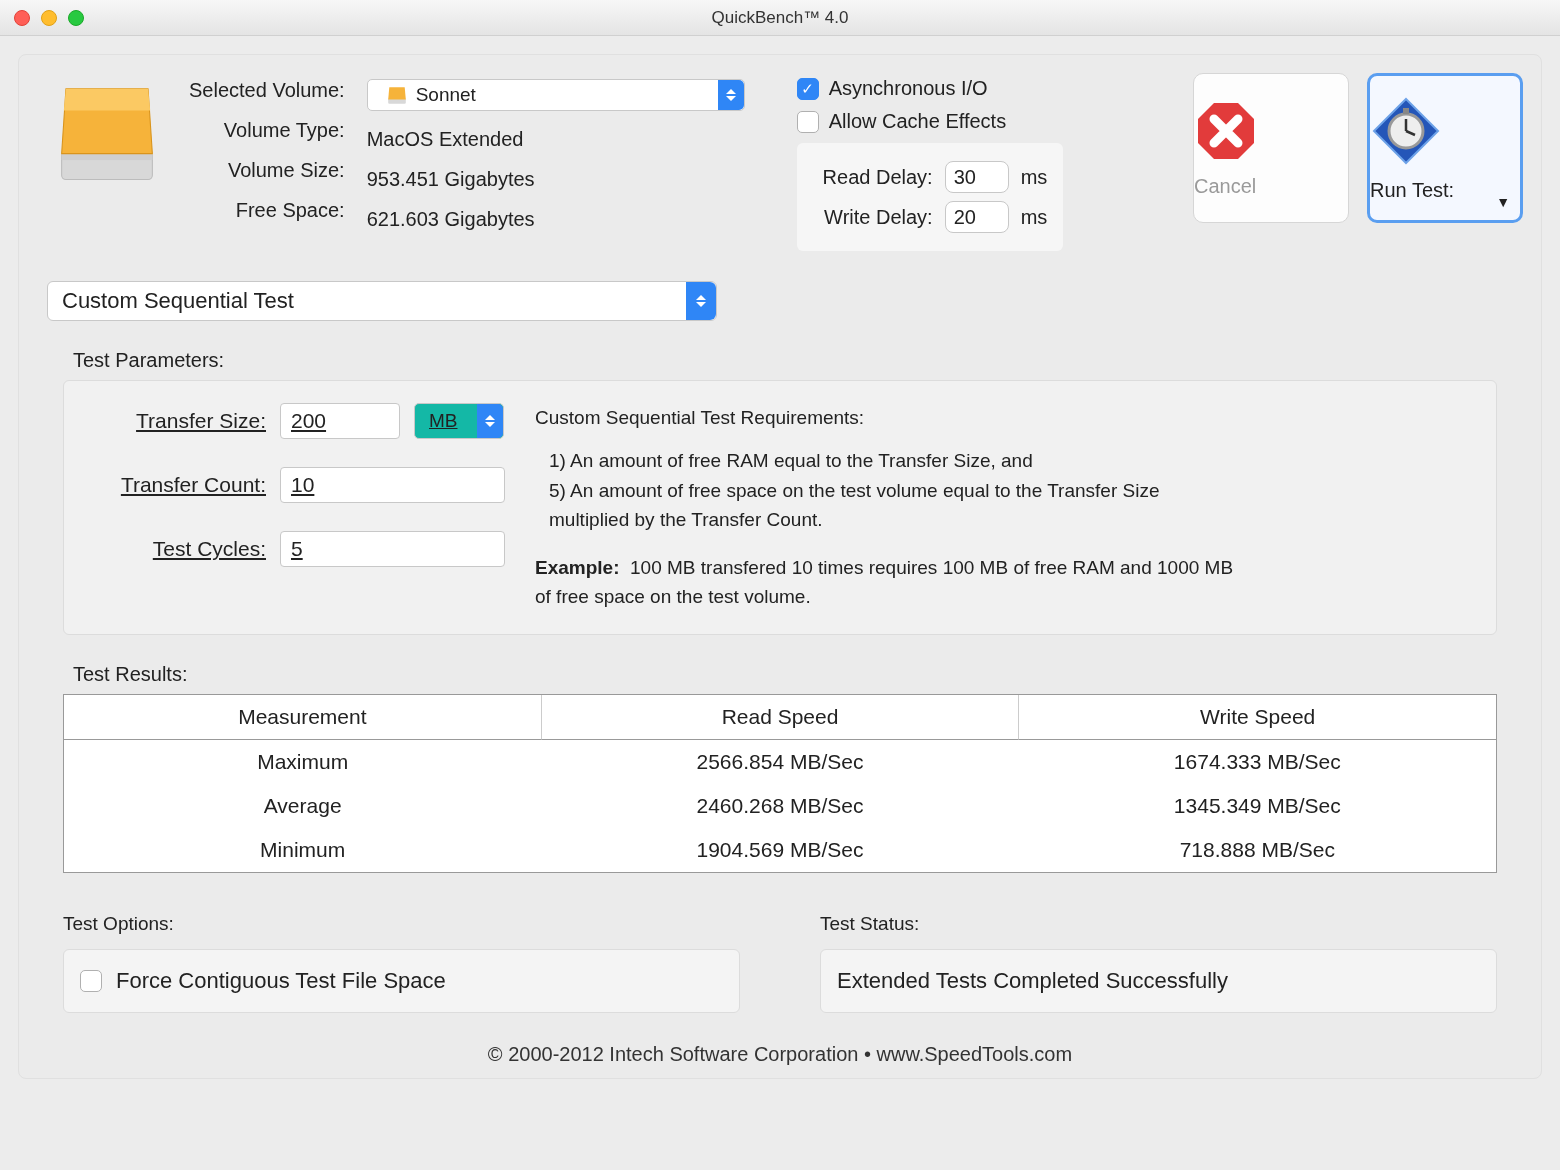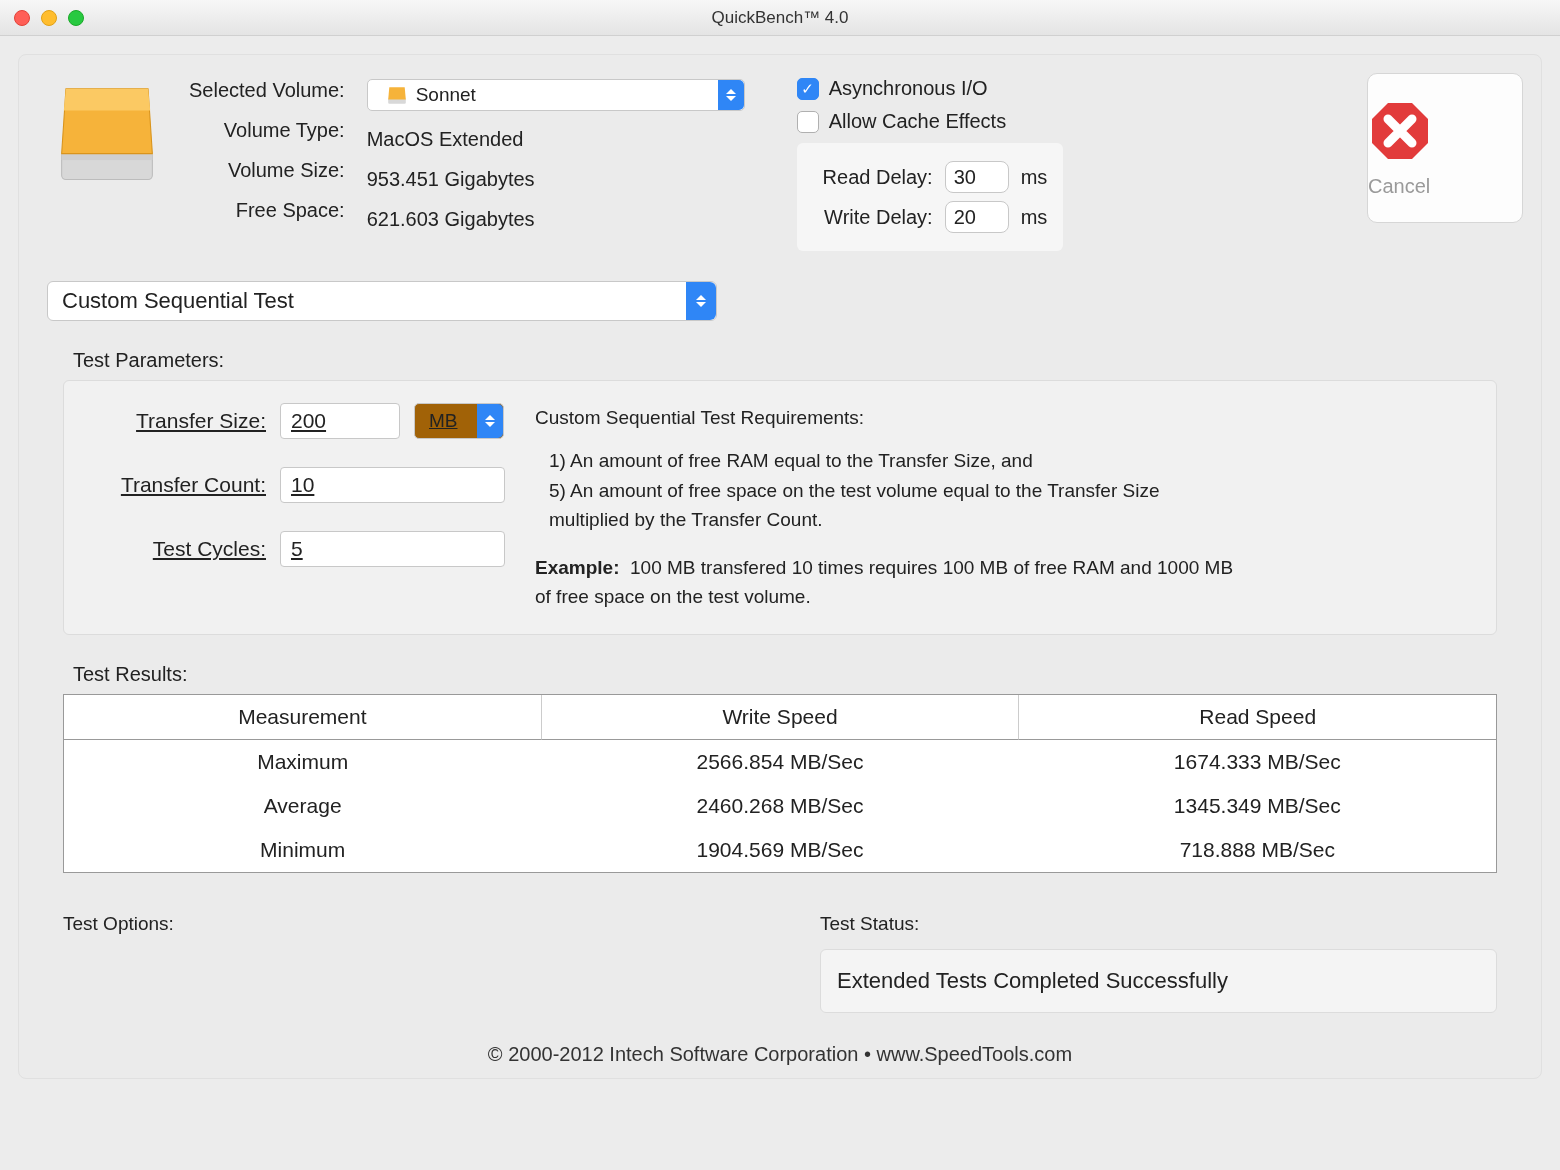--- a/index.html
+++ b/index.html
@@ -114,21 +114,21 @@
   }
   .param-left{ display:flex; flex-direction:column; gap:28px;text-decoration:underline; }
   .param-row{ display:flex; align-items:center; gap:14px; font-size:21px;}
   .param-row .plabel{ width:180px; text-align:right; }
   .text-input{
     width:120px; height:36px; background:#fff; border:1px solid #c8c8c8; border-radius:4px;
     padding:0 10px; font-size:21px; display:flex; align-items:center;
   }
   .text-input.wide{ width:225px; }
   .unit-sel{
-    width:90px; height:36px; background:#a16207; border:1px solid #c8c8c8; border-radius:5px;
+    width:90px; height:36px; background:#14b8a6; border:1px solid #c8c8c8; border-radius:5px;
     display:flex; align-items:center; padding-left:14px; font-size:19px; position:relative;
   }
   .unit-sel .arrows{ width:26px; height:100%; background:#2f86f6; border-radius:0 5px 5px 0;
     position:absolute; right:0; top:0; display:flex; flex-direction:column; align-items:center; justify-content:center; gap:2px;}
 
   .param-right{ font-size:19px; line-height:1.55; max-width:700px; padding-top:0;}
   .param-right .req-title{margin-bottom:14px;}
   .param-right .reqs{ padding-left:14px; }
   .param-right .example{ margin-top:18px; }
   .param-right b{ font-weight:600; }
@@ -230,20 +230,33 @@
       </div>
 
       <div class="big-buttons">
         <div class="big-btn disabled">
           <svg width="64" height="64" viewBox="0 0 64 64">
             <polygon points="20,4 44,4 60,20 60,44 44,60 20,60 4,44 4,20" fill="#e23b3b"></polygon>
             <path d="M20 20 L44 44 M44 20 L20 44" stroke="#fff" stroke-width="9" stroke-linecap="round"></path>
           </svg>
           <span>Cancel</span>
         </div>
+        <div class="big-btn selected">
+          <svg width="72" height="72" viewBox="0 0 72 72">
+            <polygon points="36,4 68,36 36,68 4,36" fill="#2456b8"></polygon>
+            <polygon points="36,4 68,36 36,68 4,36" fill="none" stroke="#6da2e8" stroke-width="2"></polygon>
+            <circle cx="36" cy="36" r="17" fill="#eee"></circle>
+            <circle cx="36" cy="36" r="17" fill="none" stroke="#999" stroke-width="3"></circle>
+            <rect x="33" y="13" width="6" height="6" fill="#888"></rect>
+            <line x1="36" y1="36" x2="36" y2="24" stroke="#333" stroke-width="2.5"></line>
+            <line x1="36" y1="36" x2="45" y2="40" stroke="#333" stroke-width="2.5"></line>
+          </svg>
+          <span>Run Test:</span>
+          <span class="caret">▼</span>
+        </div>
       </div>
     </div>
 
     <div class="test-select">
       <span>Custom Sequential Test</span>
       <div class="arrows">
         <div class="arrow-up"></div>
           <div class="arrow-down"></div>
       </div>
     </div>
@@ -286,22 +299,22 @@
         <div class="example">
           <b>Example:</b>&nbsp;&nbsp;<span>100 MB transfered 10 times requires 100 MB of free RAM and 1000 MB of free space on the test volume.</span>
         </div>
       </div>
     </div>
 
     <div class="section-label">Test Results:</div>
     <div class="results-table">
       <div class="tr">
         <div class="th">Measurement</div>
+        <div class="th">Read Speed</div>
         <div class="th">Write Speed</div>
-        <div class="th">Read Speed</div>
       </div>
       <div class="tr">
         <div class="td">Maximum</div>
         <div class="td">2566.854 MB/Sec</div>
         <div class="td">1674.333 MB/Sec</div>
       </div>
       <div class="tr">
         <div class="td">Average</div>
         <div class="td">2460.268 MB/Sec</div>
         <div class="td">1345.349 MB/Sec</div>
@@ -309,20 +322,24 @@
       <div class="tr">
         <div class="td">Minimum</div>
         <div class="td">1904.569 MB/Sec</div>
         <div class="td">718.888 MB/Sec</div>
       </div>
     </div>
 
     <div class="bottom-row">
       <div class="bottom-col">
         <div class="hdr">Test Options:</div>
+        <div class="opt-box">
+          <div class="chk"></div>
+          <span>Force Contiguous Test File Space</span>
+        </div>
       </div>
       <div class="bottom-col">
         <div class="hdr">Test Status:</div>
         <div class="opt-box">
           <span>Extended Tests Completed Successfully</span>
         </div>
       </div>
     </div>
 
     <div class="footer">© 2000-2012 Intech Software Corporation • www.SpeedTools.com</div>

